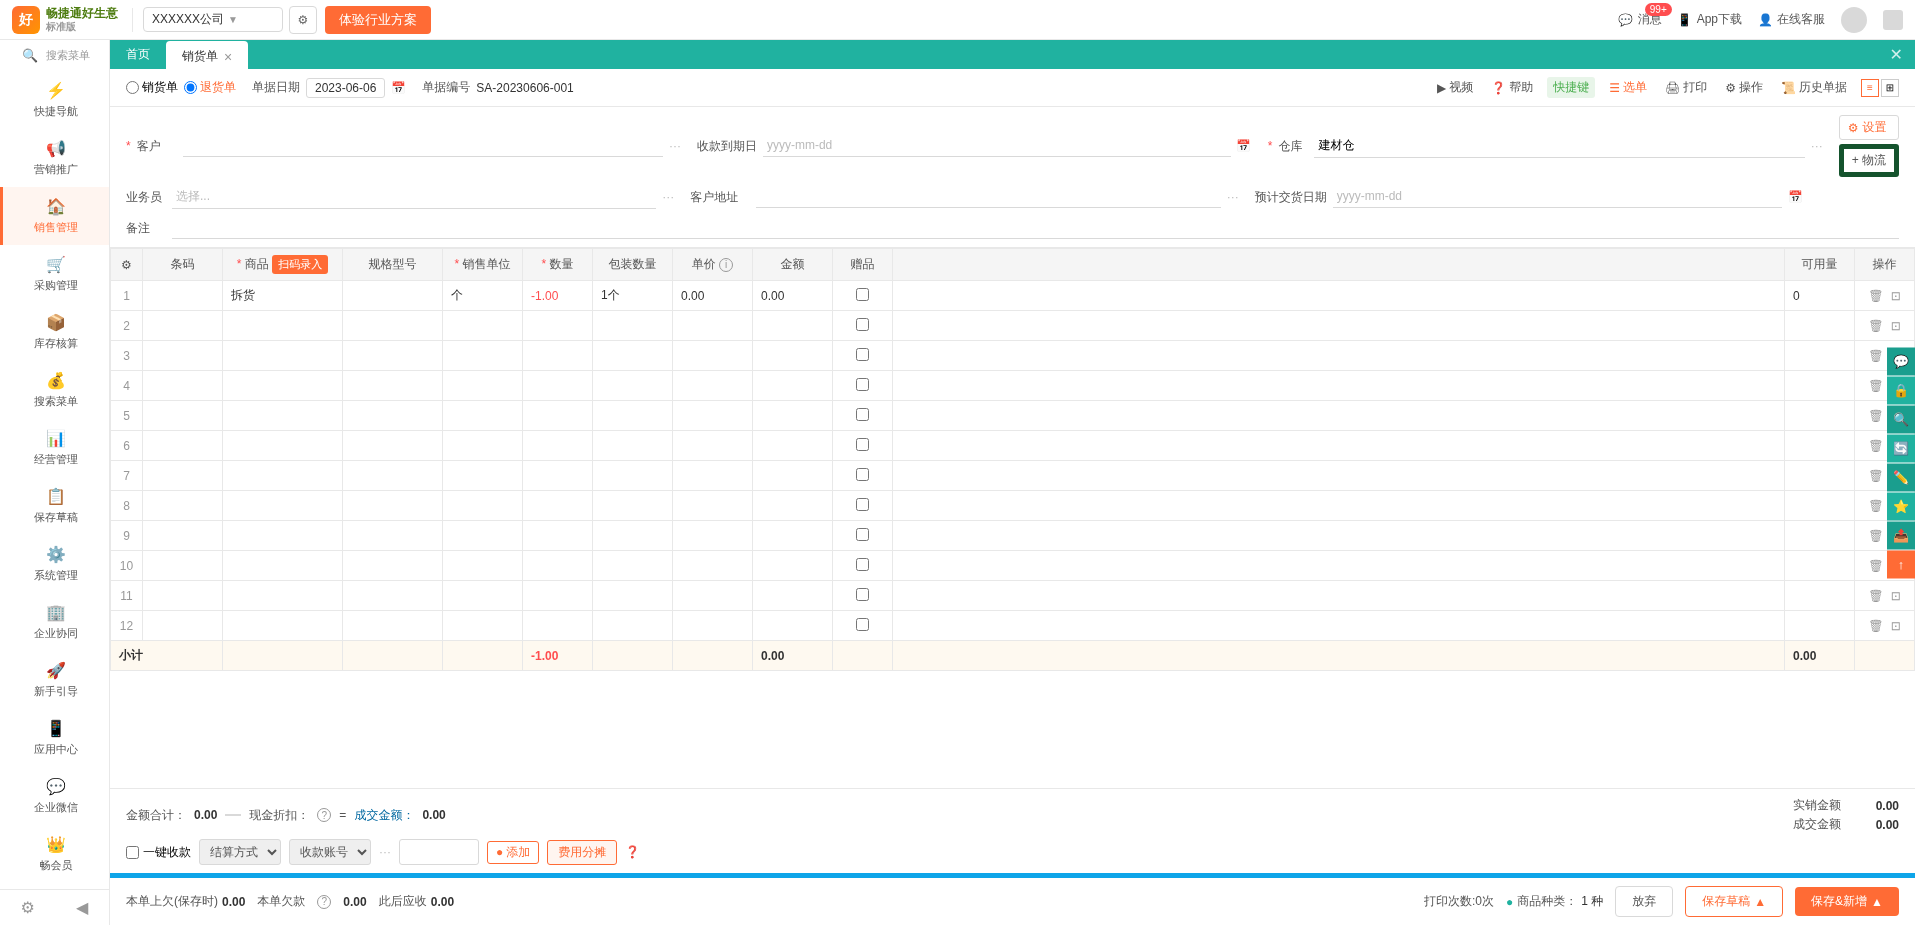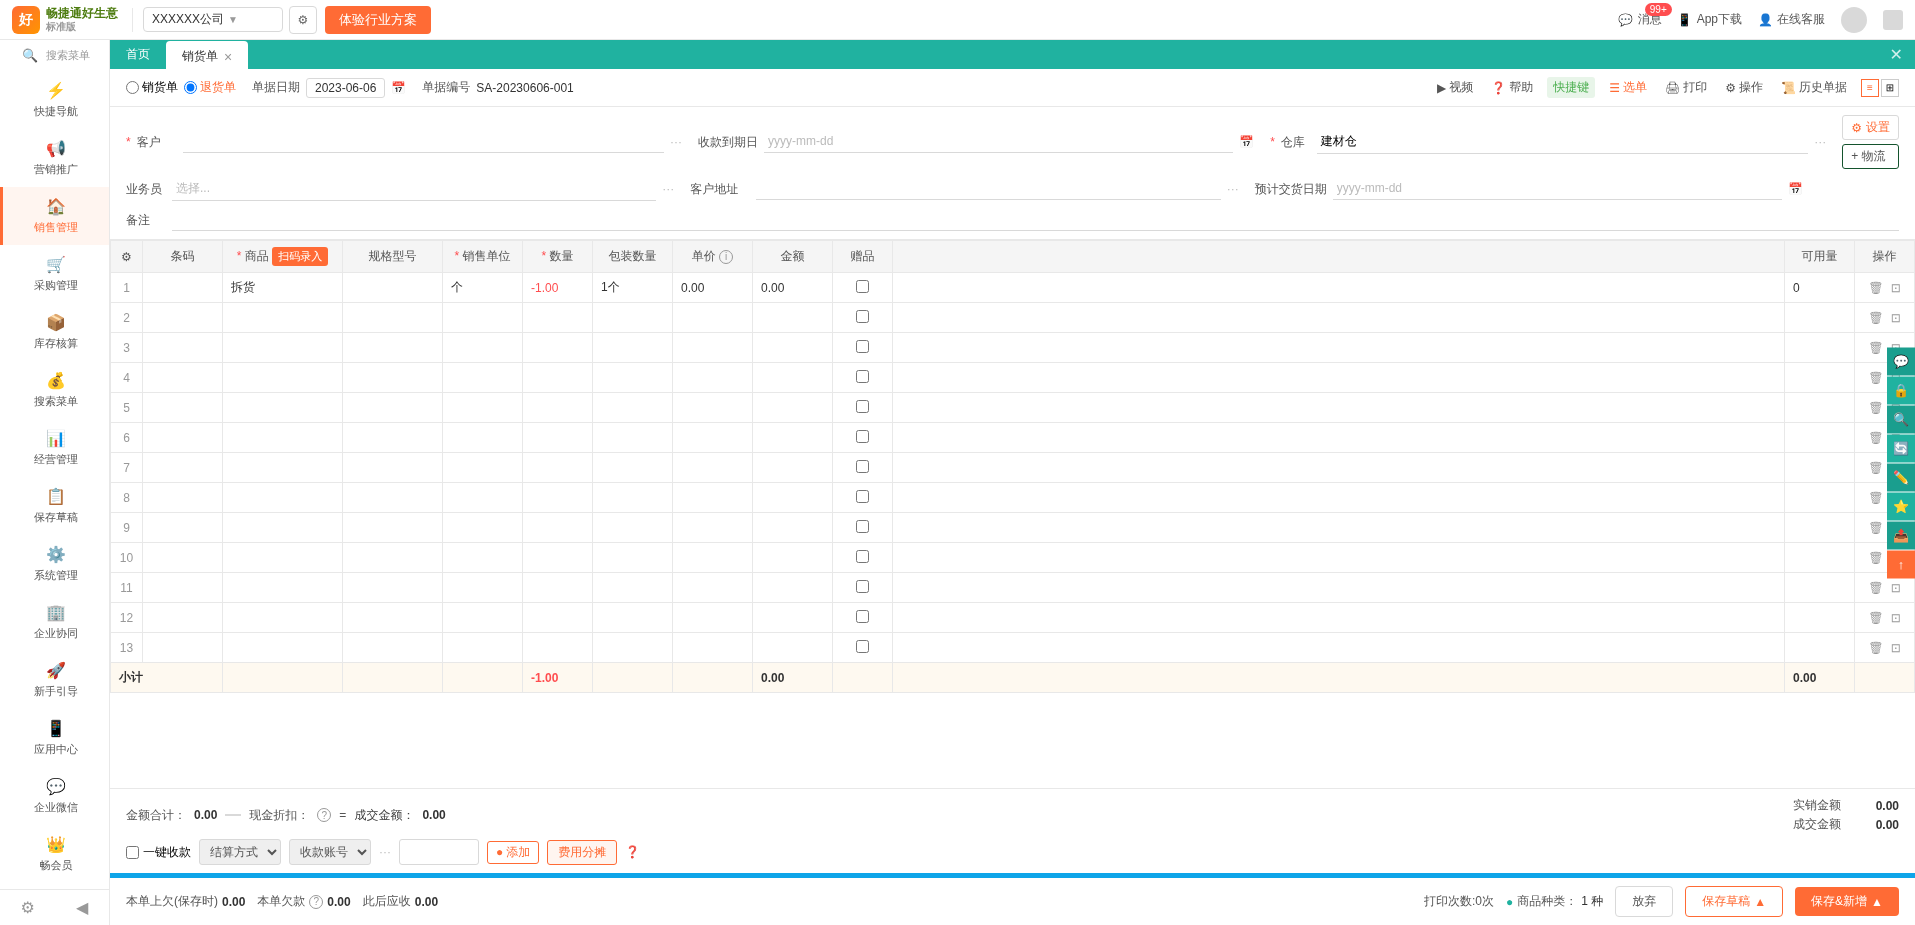--- a/index.html
+++ b/index.html
@@ -266,21 +266,21 @@
           <div style="flex:1;border-bottom:1px solid #d9d9d9;padding:3px 4px;min-height:22px;">
             <span>建材仓</span>
           </div>
           <span style="color:#bbb;cursor:pointer;">···</span>
         </div>
         <div style="display:flex;flex-direction:column;gap:4px;flex-shrink:0;">
           <div style="display:flex;align-items:center;gap:4px;border:1px solid #d9d9d9;border-radius:3px;padding:3px 8px;cursor:pointer;font-size:11px;">
             <span style="color:#ff6b35;">⚙</span>
             <span style="color:#ff6b35;">设置</span>
           </div>
-          <div style="display:flex;align-items:center;gap:4px;border:1px solid #14532d;border-radius:3px;padding:3px 8px;cursor:pointer;font-size:11px;">
+          <div style="display:flex;align-items:center;gap:4px;border:5px solid #14532d;border-radius:3px;padding:3px 8px;cursor:pointer;font-size:11px;">
             <span style="color:#555;">+ 物流</span>
           </div>
         </div>
       </div>
       <div style="display:flex;gap:16px;margin-top:8px;">
         <div style="flex:1;display:flex;align-items:center;gap:6px;">
           <span style="color:#555;min-width:40px;">业务员</span>
           <div style="flex:1;border-bottom:1px solid #d9d9d9;padding:3px 4px;min-height:22px;color:#bbb;">
             <span>选择...</span>
           </div>
@@ -548,38 +548,20 @@
     <td style="text-align:center;"><input type="checkbox" style=""></td>
     <td></td>
     <td></td>
     <td style="text-align:center;">
       <span style="cursor:pointer;color:#999;margin-right:4px;">🗑</span>
       <span style="cursor:pointer;color:#999;">⊡</span>
     </td>
   </tr>
             <tr>
     <td class="row-num">12</td>
-    <td></td>
-    <td></td>
-    <td></td>
-    <td></td>
-    <td></td>
-    <td></td>
-    <td></td>
-    <td></td>
-    <td style="text-align:center;"><input type="checkbox" style=""></td>
-    <td></td>
-    <td></td>
-    <td style="text-align:center;">
-      <span style="cursor:pointer;color:#999;margin-right:4px;">🗑</span>
-      <span style="cursor:pointer;color:#999;">⊡</span>
-    </td>
-  </tr>
-            <tr>
-    <td class="row-num">13</td>
     <td></td>
     <td></td>
     <td></td>
     <td></td>
     <td></td>
     <td></td>
     <td></td>
     <td></td>
     <td style="text-align:center;"><input type="checkbox" style=""></td>
     <td></td>
@@ -610,21 +592,21 @@
     </div>
 
     <div style="background:#fff;border-top:1px solid #e8e8e8;padding:8px 16px;flex-shrink:0;">
       <div style="display:flex;align-items:center;gap:8px;">
         <span style="color:#555;">金额合计：</span>
         <span style="color:#333;font-weight:bold;">0.00</span>
         <span class="divider-line"></span>
         <span style="color:#555;">现金折扣：</span>
         <span class="info-icon">?</span>
         <span style="color:#555;">=</span>
-        <span style="color:#404040;">成交金额：</span>
+        <span style="color:#0369a1;">成交金额：</span>
         <span style="color:#333;font-weight:bold;">0.00</span>
         <div style="margin-left:auto;display:flex;flex-direction:column;gap:2px;align-items:flex-start;">
           <div style="display:flex;align-items:center;gap:8px;">
             <span style="color:#555;">实销金额</span>
             <span style="font-weight:bold;color:#333;min-width:50px;text-align:right;">0.00</span>
           </div>
           <div style="display:flex;align-items:center;gap:8px;">
             <span style="color:#555;">成交金额</span>
             <span style="font-weight:bold;color:#333;min-width:50px;text-align:right;">0.00</span>
           </div>
@@ -650,21 +632,21 @@
         <button class="fee-btn" style="background:#fff5f0;color:#ff6b35;border:1px solid #ff6b35;border-radius:3px;padding:3px 10px;cursor:pointer;">费用分摊</button>
         <span class="help-icon">❓</span>
       </div>
     </div>
 
     <div style="background:#fff;border-top:5px solid #0ea5e9;padding:8px 16px;display:flex;align-items:center;gap:12px;flex-shrink:0;">
       <div style="display:flex;align-items:center;gap:4px;">
         <span style="color:#555;">本单上欠(保存时)</span>
         <span style="color:#333;font-weight:bold;">0.00</span>
       </div>
-      <div style="display:flex;align-items:center;gap:4px;">
+      <div style="display:flex;align-items:center;gap:12px;">
         <span style="color:#555;">本单欠款</span>
         <span class="info-icon">?</span>
         <span style="color:#333;font-weight:bold;">0.00</span>
       </div>
       <div style="display:flex;align-items:center;gap:4px;">
         <span style="color:#555;">此后应收</span>
         <span style="color:#333;font-weight:bold;">0.00</span>
       </div>
       <div style="margin-left:auto;display:flex;align-items:center;gap:12px;">
         <span style="color:#555;">打印次数:0次</span>

